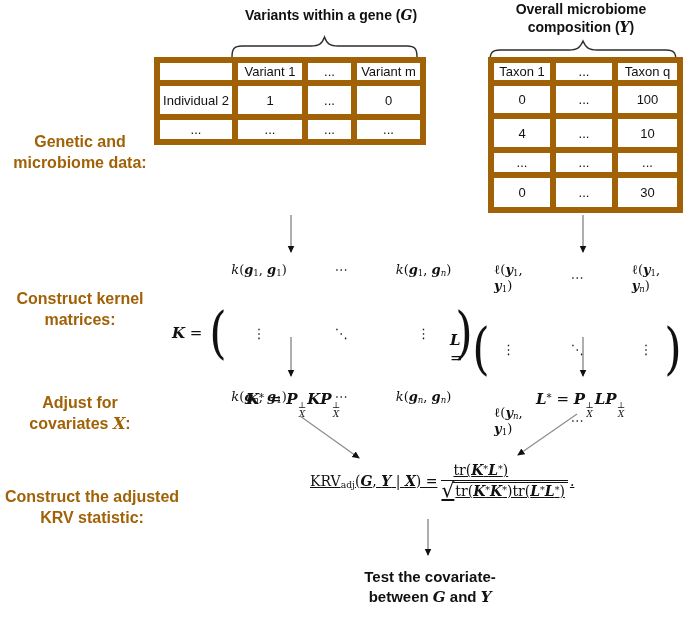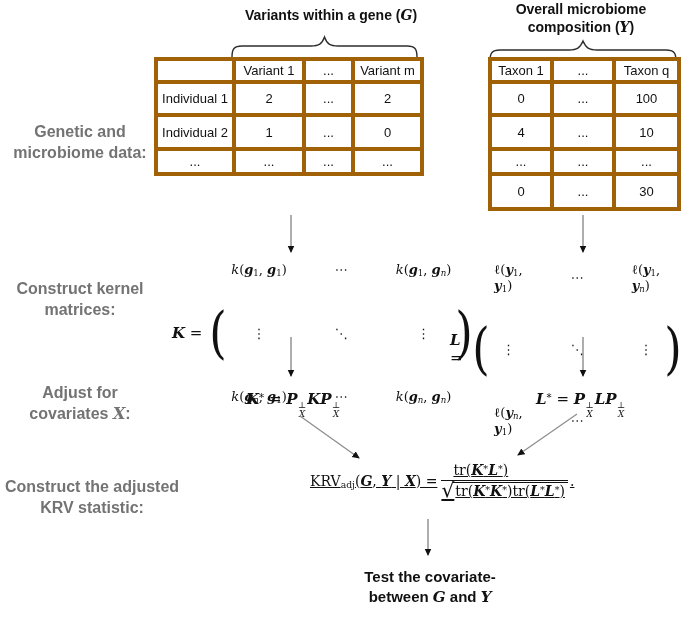--- a/index.html
+++ b/index.html
@@ -2,26 +2,26 @@
 <html><head>
 <meta charset="utf-8">
 <style>
   html,body{margin:0;padding:0;background:#ffffff;}
   #canvas{
     position:relative;width:684px;height:628px;background:#ffffff;overflow:hidden;
     font-family:"Liberation Sans","DejaVu Sans",sans-serif;color:#1a1a1a;
   }
   
   .title{position:absolute;text-align:center;font-weight:bold;font-size:14px;line-height:1.25;color:#111;}
-  .lbl{position:absolute;text-align:center;font-weight:bold;font-size:16px;line-height:1.3;color:#737373;}
+  .lbl{position:absolute;text-align:center;font-weight:bold;font-size:16px;line-height:1.3;color:#a16207;margin-top:10px;}
   .btm{position:absolute;text-align:center;font-weight:bold;font-size:15px;line-height:1.32;color:#111;}
   
   table.data{position:absolute;border-collapse:collapse;table-layout:fixed;background:#fff;}
   table.data{border:1.5px solid #3c3c3c;}
-  table.data td{border:4px solid #a16207;text-align:center;vertical-align:middle;font-size:13px;color:#111;padding:0 2px;overflow:hidden;}
+  table.data td{border:6px solid #a16207;text-align:center;vertical-align:middle;font-size:13px;color:#111;padding:0 2px;overflow:hidden;}
   
   .math{font-family:"DejaVu Serif","Liberation Serif",serif;color:#111;}
   .mt-n{font-style:normal;}
   .mt-i{font-style:italic;}
   .mt-b{font-weight:700;font-family:"Liberation Sans","DejaVu Sans",sans-serif;}
   .mt-bi{font-family:"DejaVu Serif","Liberation Serif",serif;font-style:italic;font-weight:700;}
   .mt-sub{font-size:0.66em;vertical-align:-0.22em;}
   .mt-subi{font-size:0.66em;vertical-align:-0.22em;font-style:italic;}
   .mt-sup{font-size:0.68em;vertical-align:0.34em;}
   .mt-stack{display:inline-flex;flex-direction:column;align-items:center;font-size:0.58em;line-height:1.05;vertical-align:-0.42em;margin:0 1px 0 0.5px;}
@@ -66,26 +66,20 @@
         <col style="width:49px">
         <col style="width:69px">
       </colgroup>
     <tbody>
         <tr style="height:23px">
       <td></td>
       <td>Variant 1</td>
       <td>...</td>
       <td>Variant m</td>
     </tr>
-    <tr style="height:33px">
-      <td>Individual 1</td>
-      <td>2</td>
-      <td>...</td>
-      <td>2</td>
-    </tr>
     <tr style="height:34px">
       <td>Individual 2</td>
       <td>1</td>
       <td>...</td>
       <td>0</td>
     </tr>
     <tr style="height:25px">
       <td>...</td>
       <td>...</td>
       <td>...</td>

